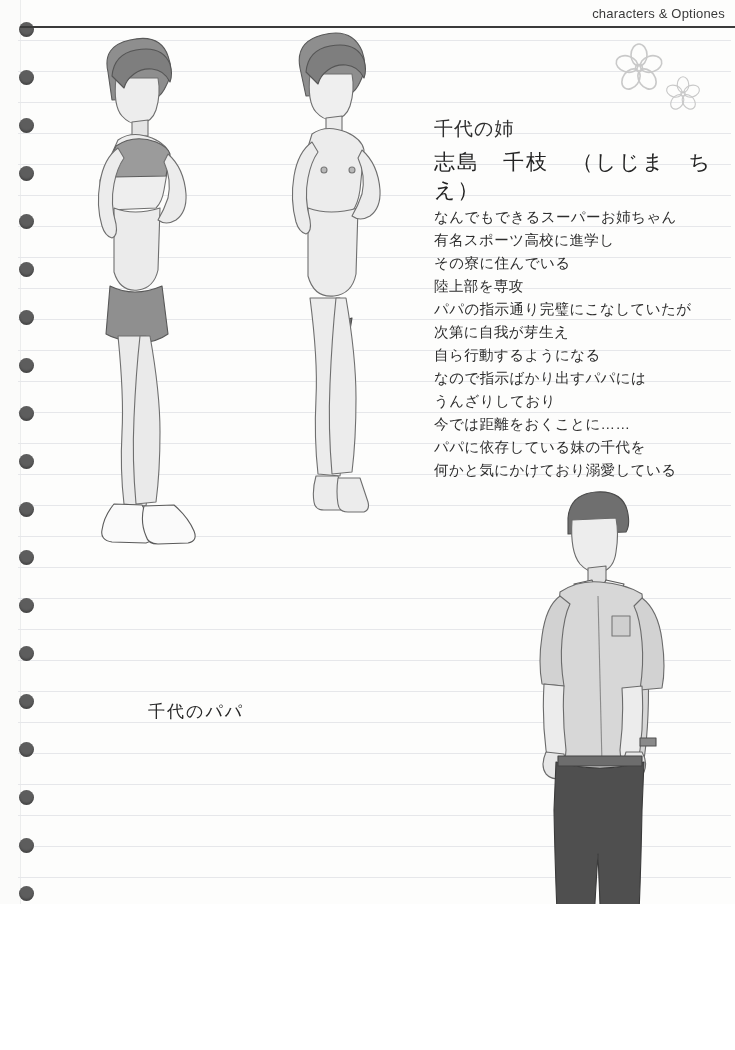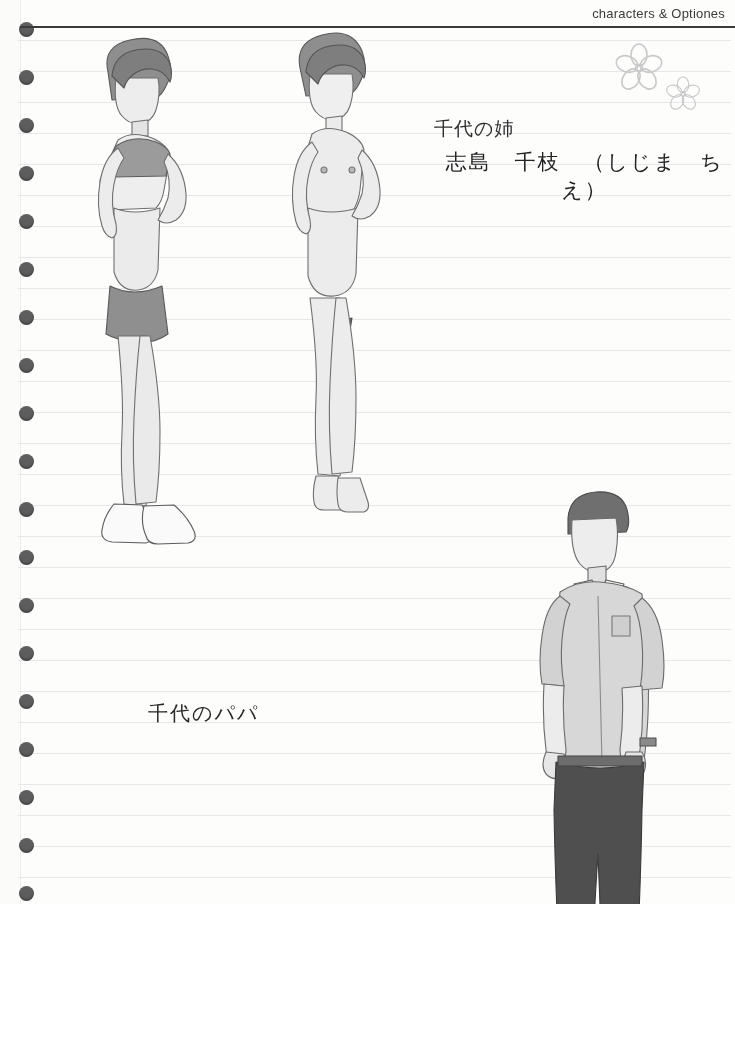--- a/index.html
+++ b/index.html
@@ -89,21 +89,21 @@
   .desc {
     position: absolute;
     font-size: 14.5px;
     line-height: 23px;
     color: #2d2d2d;
     letter-spacing: 0.4px;
     white-space: pre-line;
   }
   .section-title {
     position: absolute;
-    font-size: 20px;
+    font-size: 17px;
     color: #262626;
     letter-spacing: 2px;
   }
   
   .chibi {
     position: absolute;
     left: 62px;
     top: 936px;
     width: 78px;
     height: 78px;
@@ -250,21 +250,33 @@
         <path d="M48 268 q8 62 6 100 q-2 40 2 76 l22 2 q6 -46 6 -90 q0 -50 -6 -88 z"></path>
         <path d="M84 268 q10 58 10 100 q0 42 -4 74 l-20 2 q-4 -46 -2 -90 q2 -48 6 -86 z"></path>
         <path d="M54 446 q-4 14 -2 26 q1 8 10 8 l18 0 q6 -2 4 -10 q-4 -12 -8 -24 z"></path>
         <path d="M76 448 q-2 14 0 26 q1 8 10 8 l16 0 q6 -2 4 -10 q-4 -12 -8 -24 z"></path>
       </g>
     </svg>
     
   </div>
 
   <div class="char-name-small" style="left:434px; top:116px;">千代の姉</div>
-  <div class="char-name-big" style="left:434px; top:148px;text-align:center;">志島　千枝　（しじま　ちえ）</div>
+  <div class="char-name-big" style="left:434px; top:148px;">志島　千枝　（しじま　ちえ）</div>
+  <div class="desc" style="left:434px; top:206px; width:292px;">なんでもできるスーパーお姉ちゃん
+有名スポーツ高校に進学し
+その寮に住んでいる
+陸上部を専攻
+パパの指示通り完璧にこなしていたが
+次第に自我が芽生え
+自ら行動するようになる
+なので指示ばかり出すパパには
+うんざりしており
+今では距離をおくことに……
+パパに依存している妹の千代を
+何かと気にかけており溺愛している</div>
 
   <div class="section-title" style="left:148px; top:700px;">千代のパパ</div>
 
   <div class="figure-box" style="left:500px; top:480px; width:200px; height:560px;">
     <svg width="200" height="560" viewBox="0 0 200 560">
       <g fill="#e9e9e9" stroke="#6b6b6b" stroke-width="1.1" stroke-linejoin="round">
 
         <path d="M68 38 q2 -24 28 -26 q28 -2 32 22 q2 12 -2 18 l-58 2 z" fill="#6f6f6f" stroke="#4b4b4b"></path>
 
         <path d="M72 40 q-2 32 8 44 q10 11 22 8 q12 -4 14 -20 q3 -18 0 -34 z" fill="#ededed"></path>

